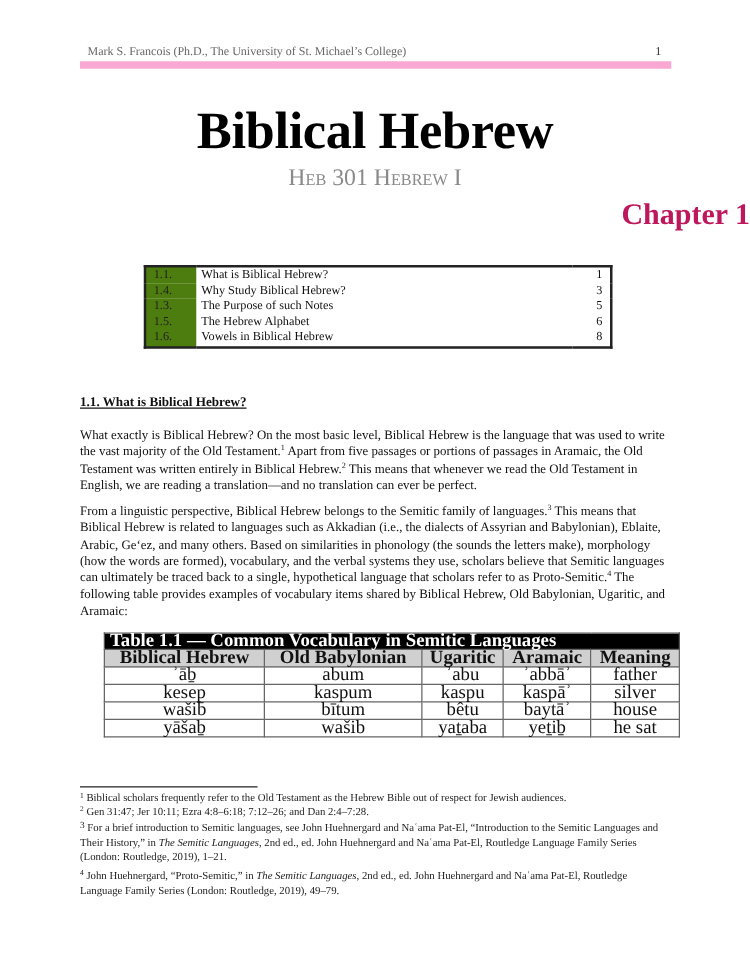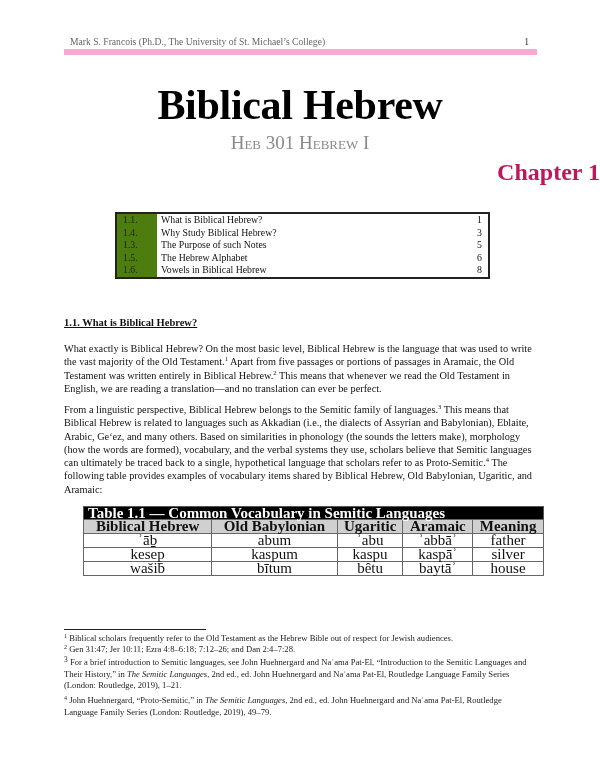--- a/index.html
+++ b/index.html
@@ -126,20 +126,27 @@
       <td class="c">kaspāʾ</td>
       <td class="c">silver</td>
     </tr>
     <tr>
       <td class="c">wašib</td>
       <td class="c">bītum</td>
       <td class="c">bêtu</td>
       <td class="c">baytāʾ</td>
       <td class="c">house</td>
     </tr>
+    <tr>
+      <td class="c">yāšaḇ</td>
+      <td class="c">wašib</td>
+      <td class="c">yaṯaba</td>
+      <td class="c">yeṯiḇ</td>
+      <td class="c">he sat</td>
+    </tr>
   </tbody>
     </table>
 
   <div class="fn-rule"></div>
 
   <div class="fn fn1"><sup>1</sup><span> Biblical scholars frequently refer to the Old Testament as the Hebrew Bible out of respect for Jewish audiences.</span></div>
 
   <div class="fn fn2"><sup>2</sup><span> Gen 31:47; Jer 10:11; Ezra 4:8–6:18; 7:12–26; and Dan 2:4–7:28.</span></div>
 
   <div class="fn fn3"><sup class="big">3</sup><span> For a brief introduction to Semitic languages, see John Huehnergard and Naʿama Pat-El, “Introduction to the Semitic Languages and Their History,” in </span><em>The Semitic Languages</em><span>, 2nd ed., ed. John Huehnergard and Naʿama Pat-El, Routledge Language Family Series (London: Routledge, 2019), 1–21.</span></div>

